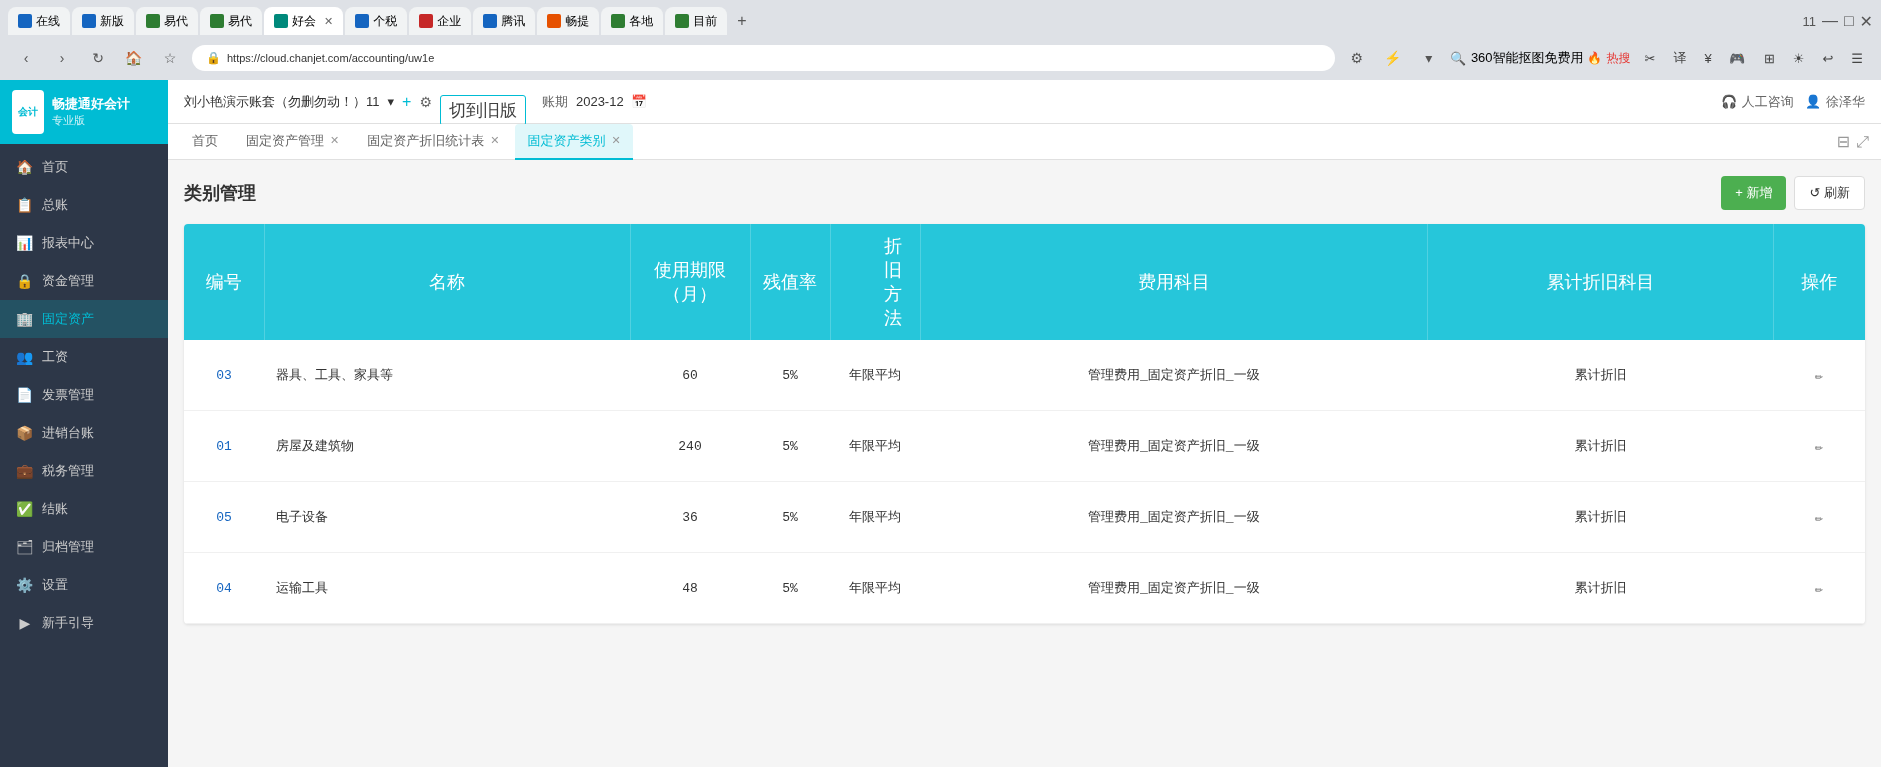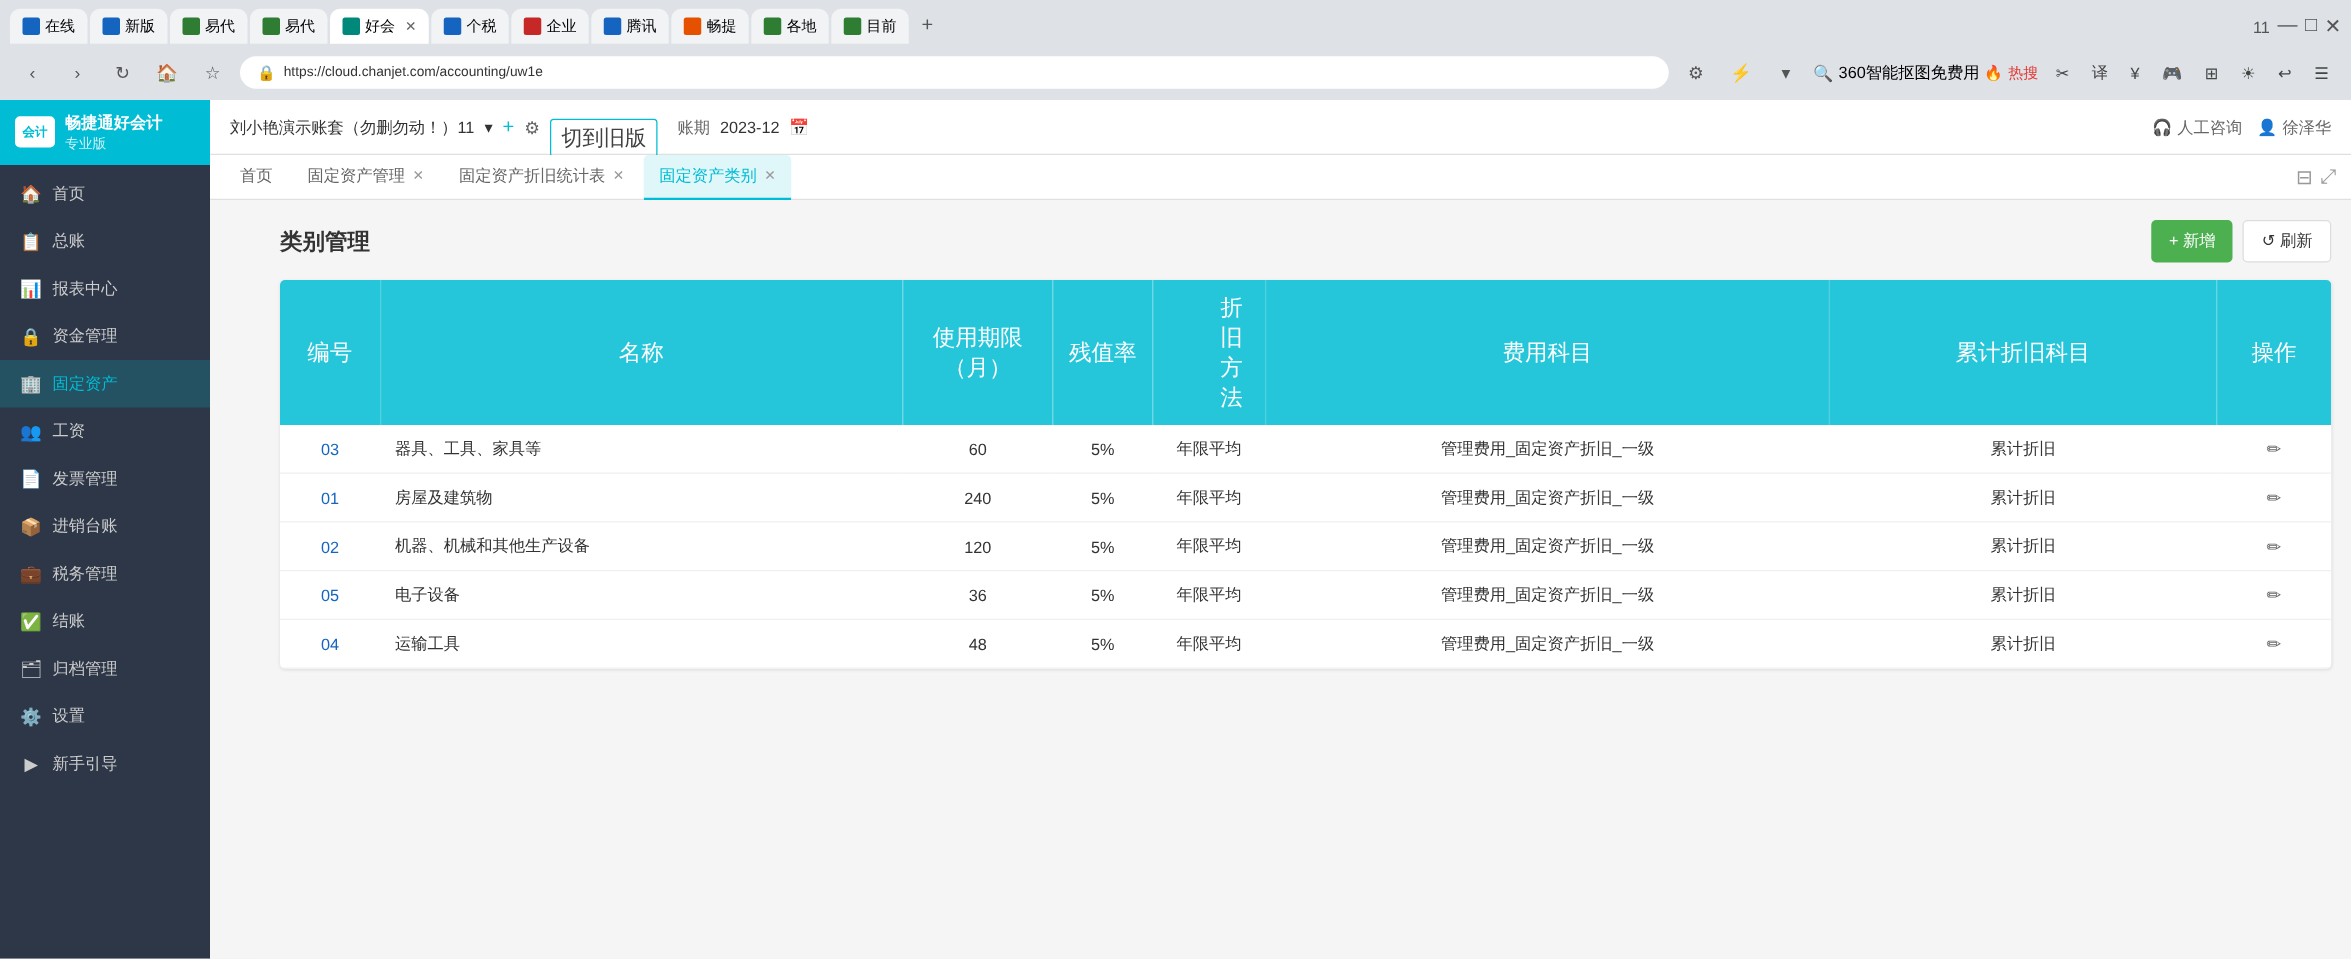--- a/index.html
+++ b/index.html
@@ -28,21 +28,21 @@
     .hot-search { color: #e53935; font-size: 12px; }
     .toolbar-icons { display: flex; gap: 6px; align-items: center; }
     .toolbar-icon { padding: 4px 6px; font-size: 13px; color: #444; cursor: pointer; }
 
     
     .app-wrapper { display: flex; height: calc(767px - 80px); }
 
     
     .sidebar { width: 168px; background: #2d3748; display: flex; flex-direction: column; flex-shrink: 0; }
     .sidebar-logo { background: #00bcd4; padding: 10px 12px; display: flex; align-items: center; gap: 8px; }
-    .logo-icon { width: 32px; height: 25px; background: #fff; border-radius: 4px; display: flex; align-items: center; justify-content: center; font-size: 10px; color: #00bcd4; font-weight: bold; }
+    .logo-icon { width: 32px; height: 44px; background: #fff; border-radius: 4px; display: flex; align-items: center; justify-content: center; font-size: 10px; color: #00bcd4; font-weight: bold; }
     .logo-text { color: #fff; font-size: 13px; font-weight: bold; line-height: 1.3; }
     .logo-sub { font-size: 11px; color: rgba(255,255,255,0.8); }
     .sidebar-nav { flex: 1; overflow-y: auto; padding: 4px 0; }
     .nav-item { display: flex; align-items: center; gap: 8px; padding: 10px 16px; cursor: pointer; color: #ccc; font-size: 13px; }
     .nav-item.active { background: rgba(0,188,212,0.2); color: #00bcd4; }
     .nav-item .nav-icon { width: 18px; height: 18px; display: flex; align-items: center; justify-content: center; font-size: 14px; }
 
     
     .main-content { flex: 1; display: flex; flex-direction: column; background: #f5f5f5; overflow: hidden; }
 
@@ -52,34 +52,34 @@
     .top-bar-right { display: flex; align-items: center; gap: 12px; font-size: 13px; color: #666; }
     .calendar-icon { color: #00bcd4; }
 
     
     .tab-nav { background: #fff; border-bottom: 1px solid #e0e0e0; display: flex; align-items: center; padding: 0 12px; height: 36px; gap: 4px; }
     .page-tab { display: flex; align-items: center; gap: 4px; padding: 8px 12px; font-size: 13px; cursor: pointer; color: #666; border-bottom: 2px solid transparent; white-space: nowrap; }
     .page-tab.active { color: #00bcd4; border-bottom-color: #00bcd4; background: #e0f7fa; border-radius: 4px 4px 0 0; }
     .page-tab .tab-x { color: #999; font-size: 11px; margin-left: 2px; cursor: pointer; }
 
     
-    .page-content { flex: 1; padding: 16px; overflow: auto; margin-left: 40px; }
+    .page-content { flex: 1; padding: 16px; overflow: auto; }
     .page-header { display: flex; align-items: center; justify-content: space-between; margin-bottom: 14px; }
     .page-title { font-size: 18px; font-weight: 600; color: #333; }
     .header-actions { display: flex; gap: 8px; }
     .btn-add { background: #4caf50; color: #fff; border: none; padding: 7px 14px; border-radius: 4px; cursor: pointer; font-size: 13px; display: flex; align-items: center; gap: 4px; }
     .btn-refresh { background: #fff; color: #333; border: 1px solid #ddd; padding: 7px 14px; border-radius: 4px; cursor: pointer; font-size: 13px; display: flex; align-items: center; gap: 4px; }
 
     
     .data-table { width: 100%; border-collapse: collapse; background: #fff; border-radius: 4px; overflow: hidden; box-shadow: 0 1px 3px rgba(0,0,0,0.1); }
     .data-table thead tr { background: #26c6da; }
     .data-table thead th { padding: 10px 12px; text-align: center; color: #fff; font-size: 18px; font-weight: 500; border-right: 1px solid rgba(255,255,255,0.2); }
     .data-table thead th:last-child { border-right: none; }
     .data-table tbody tr { border-bottom: 1px solid #f0f0f0; }
-    .data-table tbody td { padding: 10px 12px; font-size: 13px; color: #333; text-align: center; }
+    .data-table tbody td { padding: 26px 12px; font-size: 13px; color: #333; text-align: center; font-family: Liberation Mono, monospace; }
     .data-table tbody td:nth-child(1) { color: #1565c0; }
     .data-table tbody td:nth-child(2) { text-align: left; }
     .data-table .edit-icon { color: #666; cursor: pointer; font-size: 14px; }
 
     .support-btn { display: flex; align-items: center; gap: 4px; color: #666; font-size: 13px; cursor: pointer; }
     .user-btn { display: flex; align-items: center; gap: 4px; color: #666; font-size: 13px; cursor: pointer; }
     .switch-old { border: 1px solid #00bcd4; color: #404040; padding: 3px 8px; border-radius: 3px; font-size: 17px; cursor: pointer; margin-top: 18px; }
   </style>
 </head>
 <body>
@@ -321,30 +321,20 @@
     <td>01</td>
     <td>房屋及建筑物</td>
     <td>240</td>
     <td>5%</td>
     <td>年限平均</td>
     <td>管理费用_固定资产折旧_一级</td>
     <td>累计折旧</td>
     <td><span class="edit-icon">✏</span></td>
   </tr>
             <tr>
-    <td>02</td>
-    <td>机器、机械和其他生产设备</td>
-    <td>120</td>
-    <td>5%</td>
-    <td>年限平均</td>
-    <td>管理费用_固定资产折旧_一级</td>
-    <td>累计折旧</td>
-    <td><span class="edit-icon">✏</span></td>
-  </tr>
-            <tr>
     <td>05</td>
     <td>电子设备</td>
     <td>36</td>
     <td>5%</td>
     <td>年限平均</td>
     <td>管理费用_固定资产折旧_一级</td>
     <td>累计折旧</td>
     <td><span class="edit-icon">✏</span></td>
   </tr>
             <tr>

